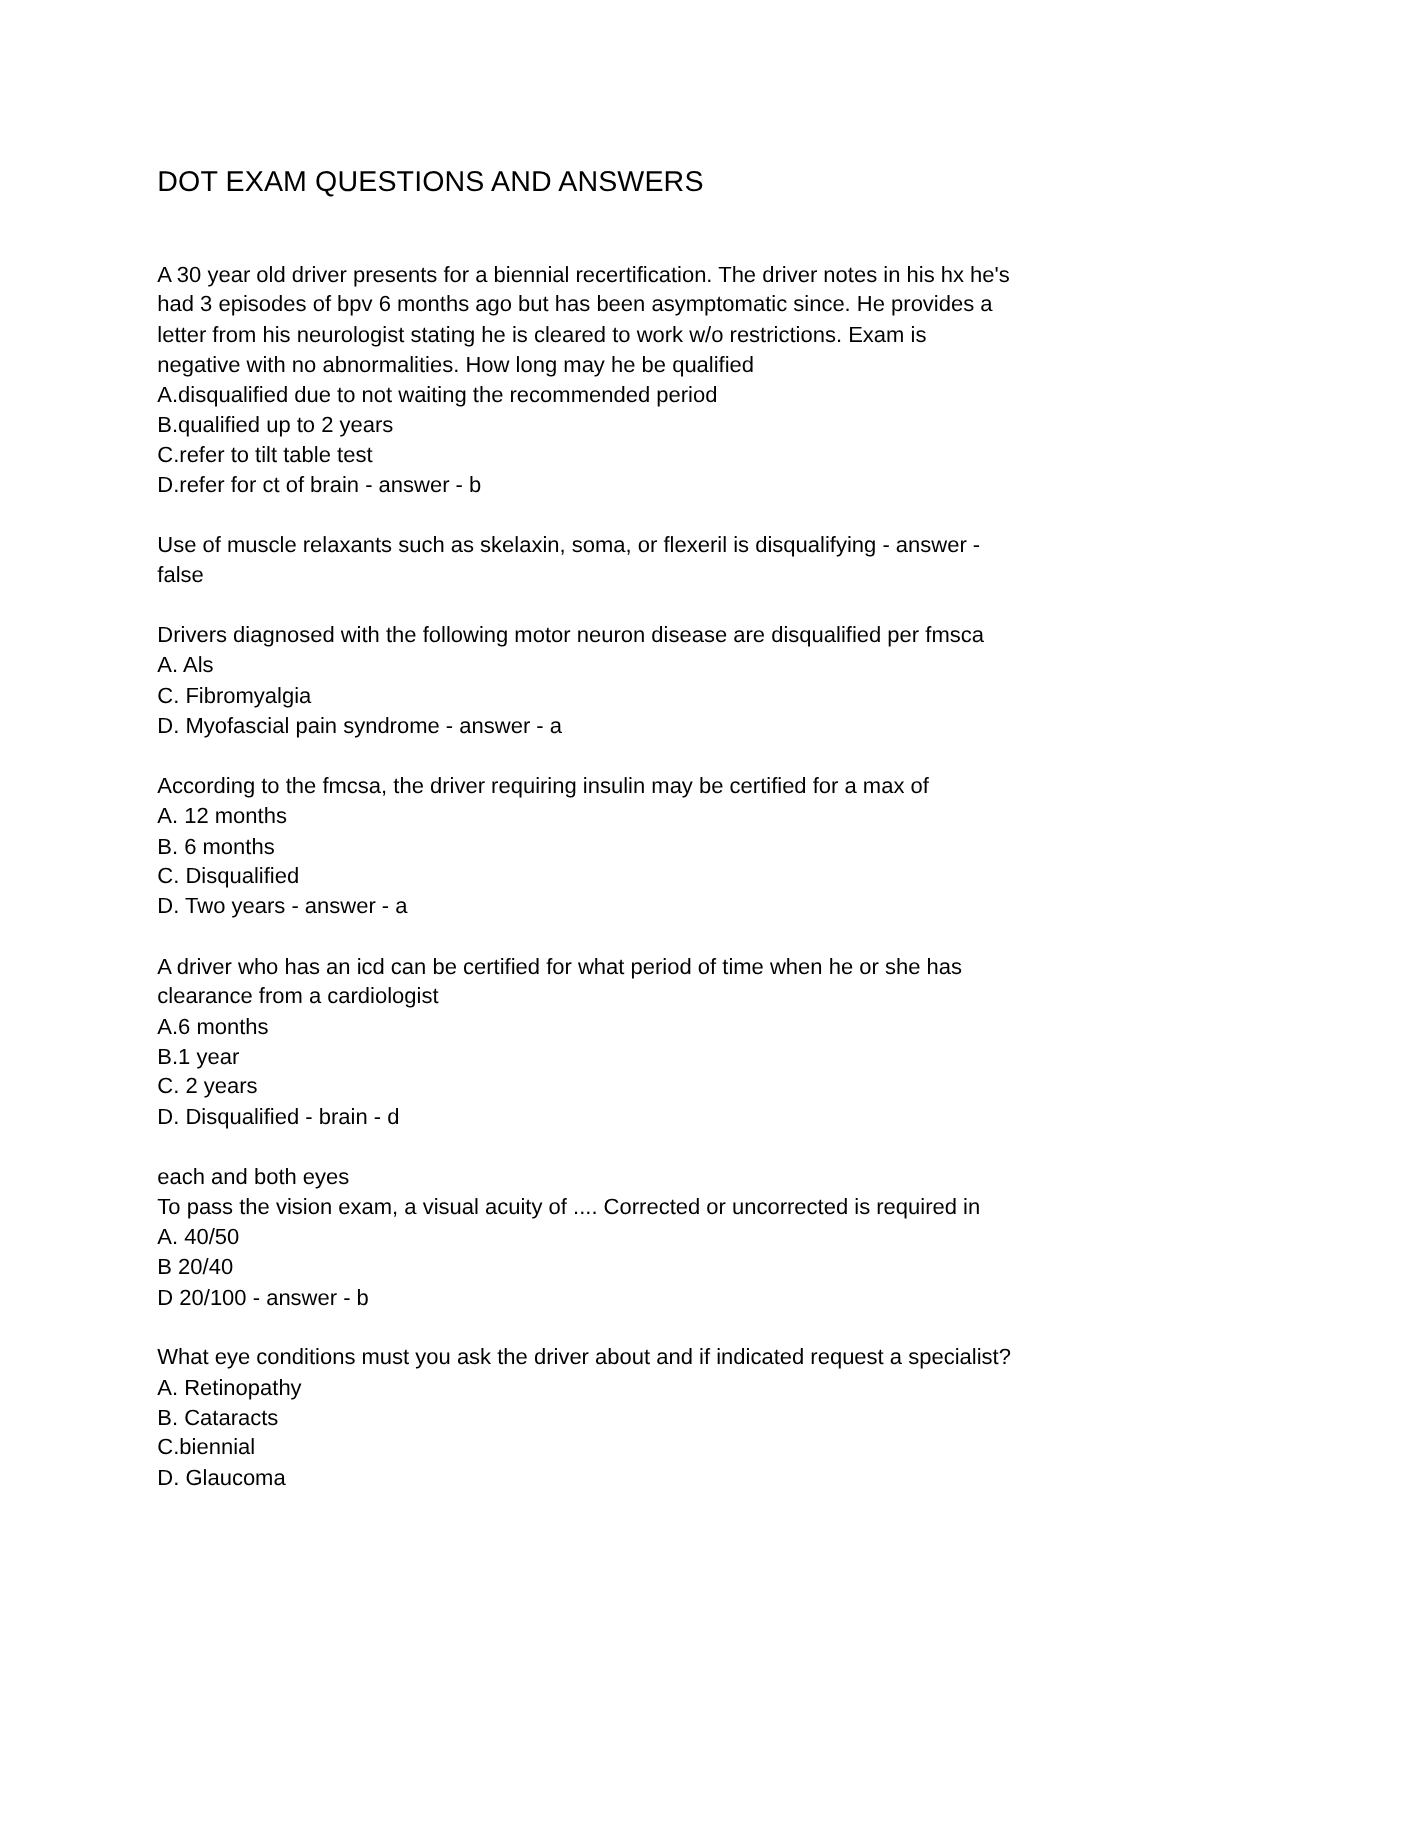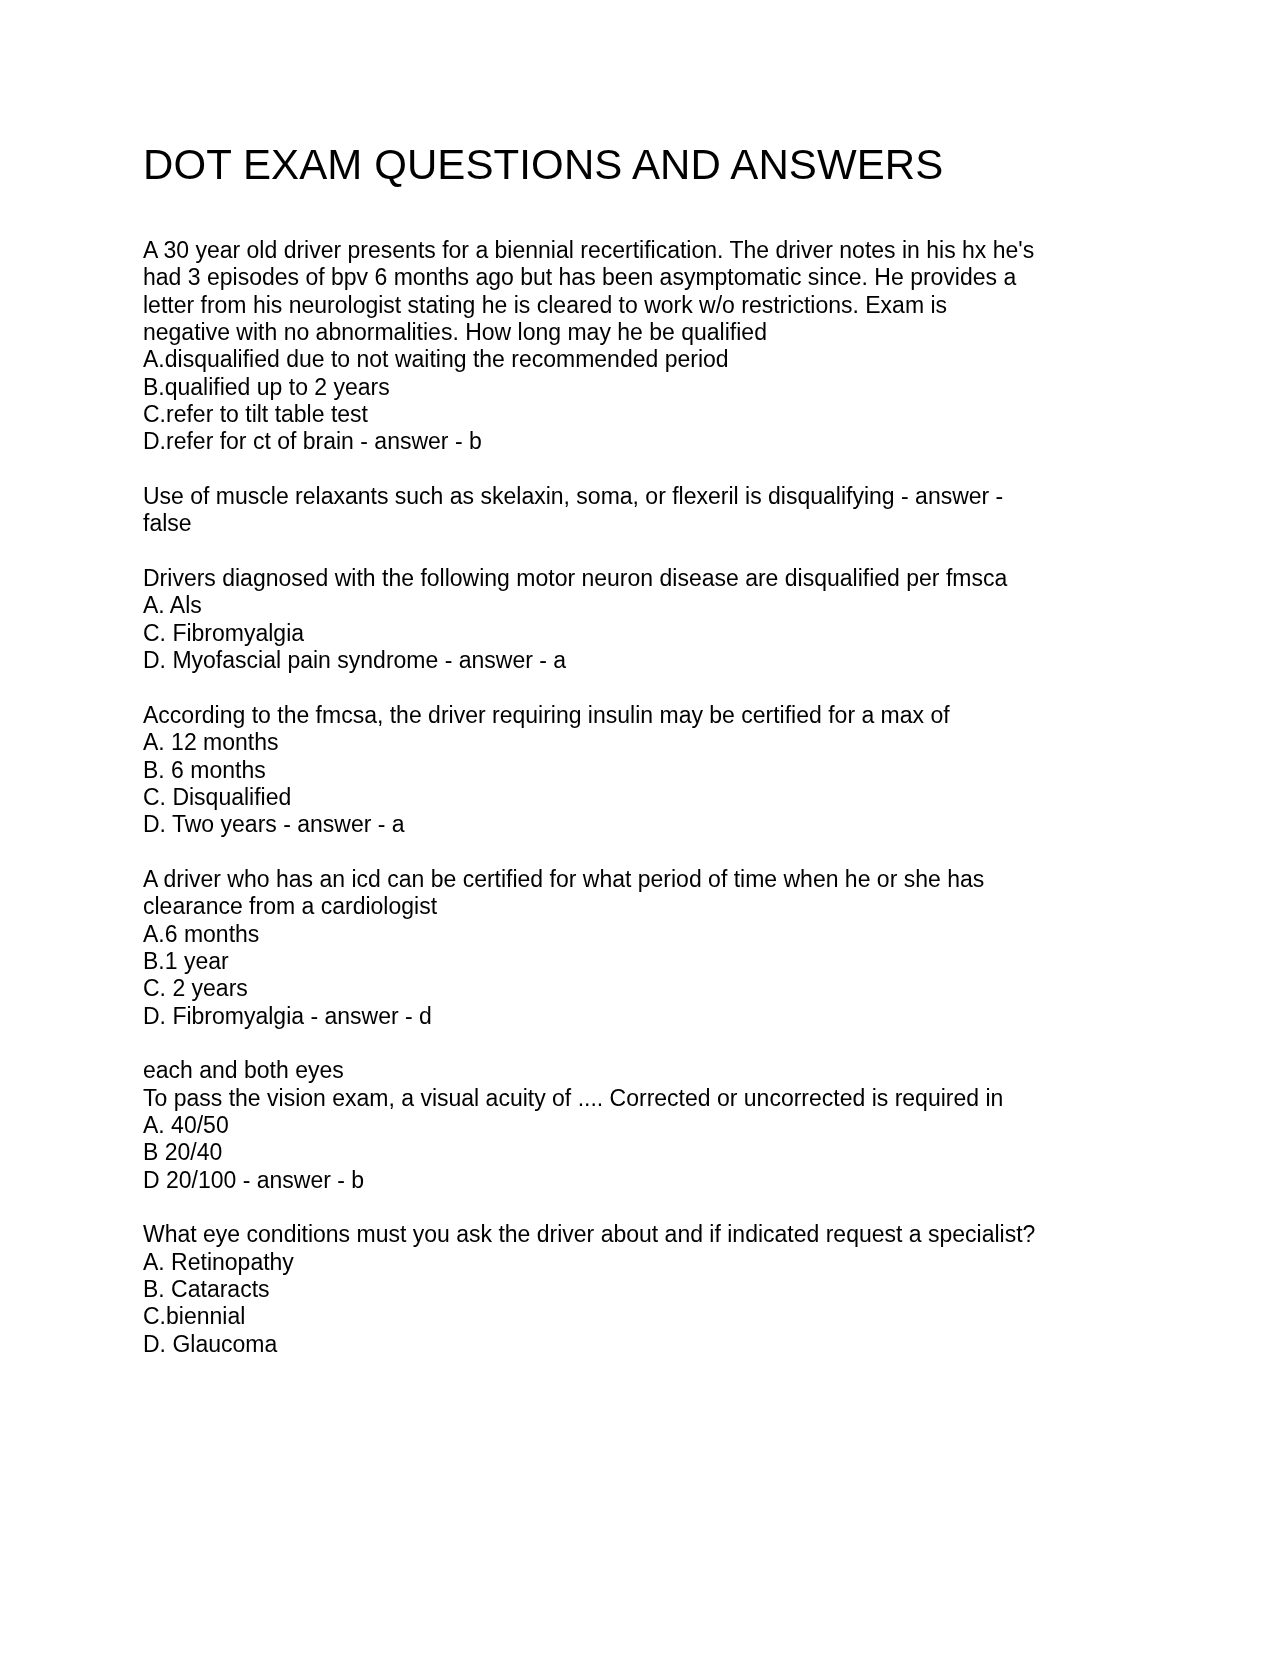--- a/index.html
+++ b/index.html
@@ -19,37 +19,37 @@
       position: absolute;
       left: 143px;
       top: 0;
       width: 990px;
     }
     .title {
       position: absolute;
       left: 0;
       top: 145px;
       margin: 0;
-      font-size: 42px;
+      font-size: 26px;
       font-weight: normal;
       line-height: 40px;
       letter-spacing: 0.1px;
       white-space: nowrap;
     }
     .content {
       position: absolute;
       left: 0;
       top: 237px;
       width: 990px;
     }
     .block {
       margin: 0 0 27.35px 0;
     }
     .line {
-      font-size: 23px;
+      font-size: 20px;
       line-height: 27.35px;
       height: 27.35px;
       white-space: nowrap;
     }
   </style>
 </head>
 <body>
 
 <div class="page">
   <h1 class="title">DOT EXAM QUESTIONS AND ANSWERS</h1>
@@ -86,21 +86,21 @@
       <div class="line">C. Disqualified</div>
       <div class="line">D. Two years - answer - a</div>
     </div>
 
     <div class="block">
       <div class="line">A driver who has an icd can be certified for what period of time when he or she has</div>
       <div class="line">clearance from a cardiologist</div>
       <div class="line">A.6 months</div>
       <div class="line">B.1 year</div>
       <div class="line">C. 2 years</div>
-      <div class="line">D. Fibromyalgia - answer - d</div>
+      <div class="line">D. Disqualified - brain - d</div>
     </div>
 
     <div class="block">
       <div class="line">each and both eyes</div>
       <div class="line">To pass the vision exam, a visual acuity of .... Corrected or uncorrected is required in</div>
       <div class="line">A. 40/50</div>
       <div class="line">B 20/40</div>
       <div class="line">D 20/100 - answer - b</div>
     </div>
 

